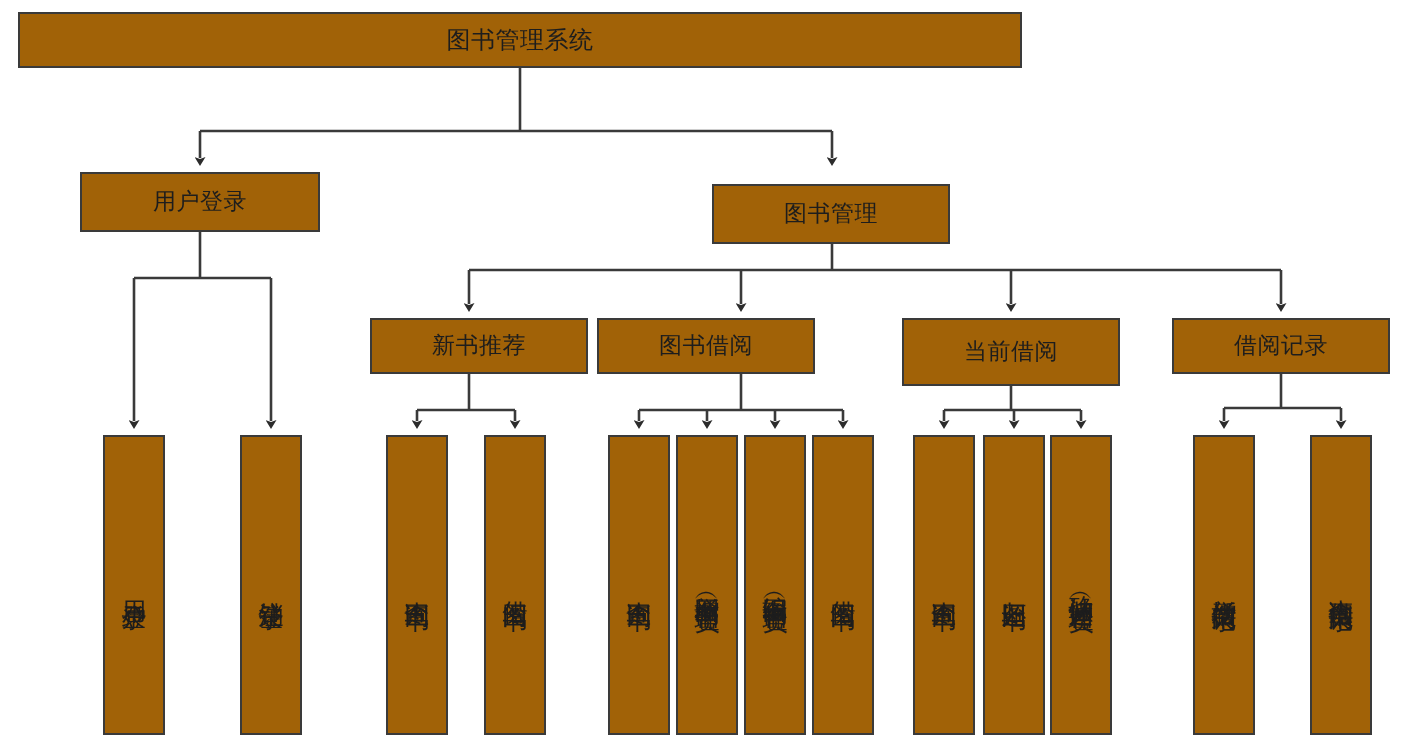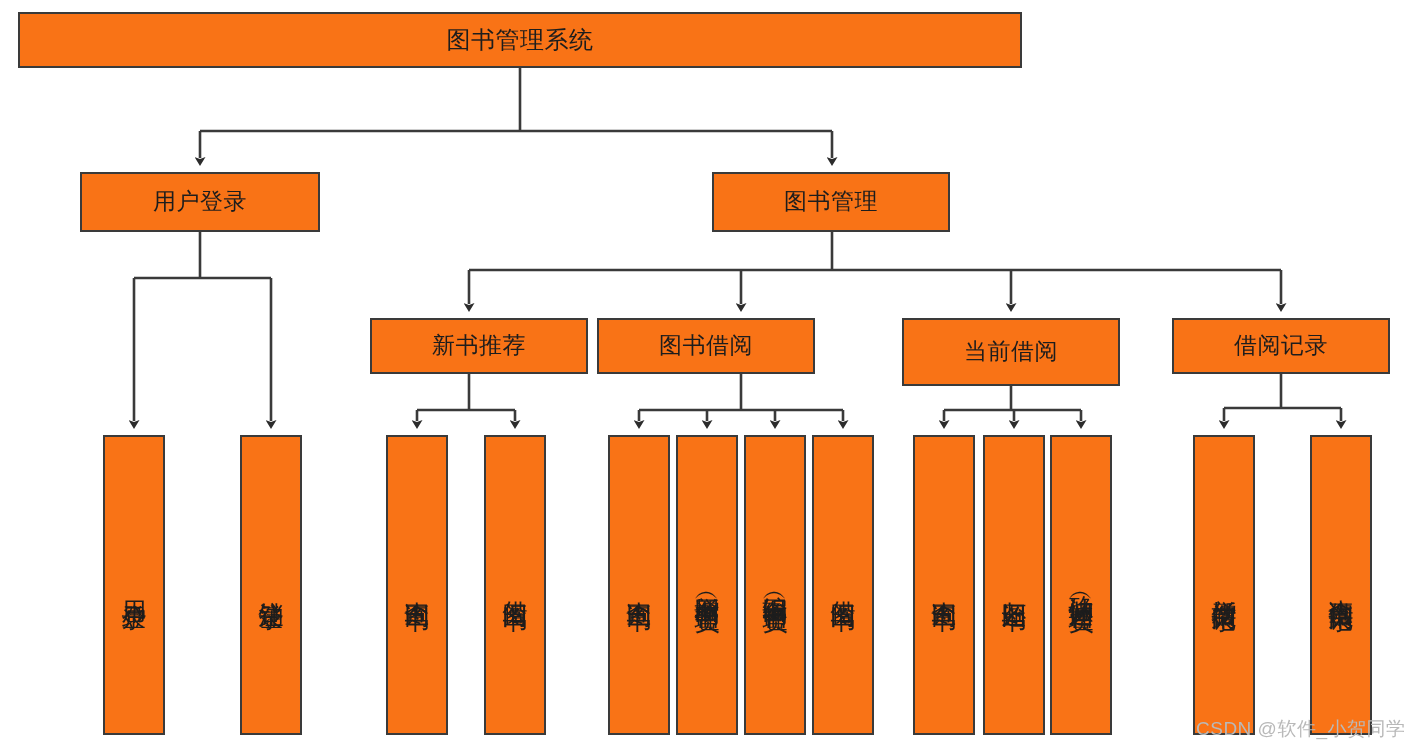--- a/index.html
+++ b/index.html
@@ -21,21 +21,21 @@
     position: absolute;
     left: 0; top: 0;
     width: 1405px;
     height: 747px;
     pointer-events: none;
   }
   .node {
     position: absolute;
     box-sizing: border-box;
     border: 2px solid #3a3a3a;
-    background: #f97316;
+    background: #a16207;
     display: flex;
     align-items: center;
     justify-content: center;
     color: #1d1d1d;
     z-index: 2;
   }
   .node .lbl {
     display: block;
     text-align: center;
     line-height: 1.18;
@@ -125,21 +125,21 @@
     </g>
   </svg>
 
   <div class="node root horiz" style="left:18px; top:12px; width:1004px; height:56px;">
     <span class="lbl">图书管理系统</span>
   </div>
 
   <div class="node horiz" style="left:80px; top:172px; width:240px; height:60px;">
     <span class="lbl">用户登录</span>
   </div>
-  <div class="node horiz" style="left:712px; top:172px; width:238px; height:60px;">
+  <div class="node horiz" style="left:712px; top:184px; width:238px; height:60px;">
     <span class="lbl">图书管理</span>
   </div>
 
   <div class="node horiz" style="left:360px; top:318px; width:218px; height:56px;margin-left:10px;">
     <span class="lbl">新书推荐</span>
   </div>
   <div class="node horiz" style="left:597px; top:318px; width:218px; height:56px;">
     <span class="lbl">图书借阅</span>
   </div>
   <div class="node horiz" style="left:902px; top:318px; width:218px; height:68px;">
@@ -182,15 +182,14 @@
   <div class="node vert" style="left:1050px; top:435px; width:62px; height:300px;">
     <span class="lbl">确认归还（管理员）</span>
   </div>
   <div class="node vert" style="left:1193px; top:435px; width:62px; height:300px;">
     <span class="lbl">新增借阅记录</span>
   </div>
   <div class="node vert" style="left:1310px; top:435px; width:62px; height:300px;">
     <span class="lbl">查询借阅记录</span>
   </div>
 
-  <div class="watermark" style="left:1196px; top:716px;">CSDN @软件_小贺同学</div>
 
 </div>
 
 </body></html>

